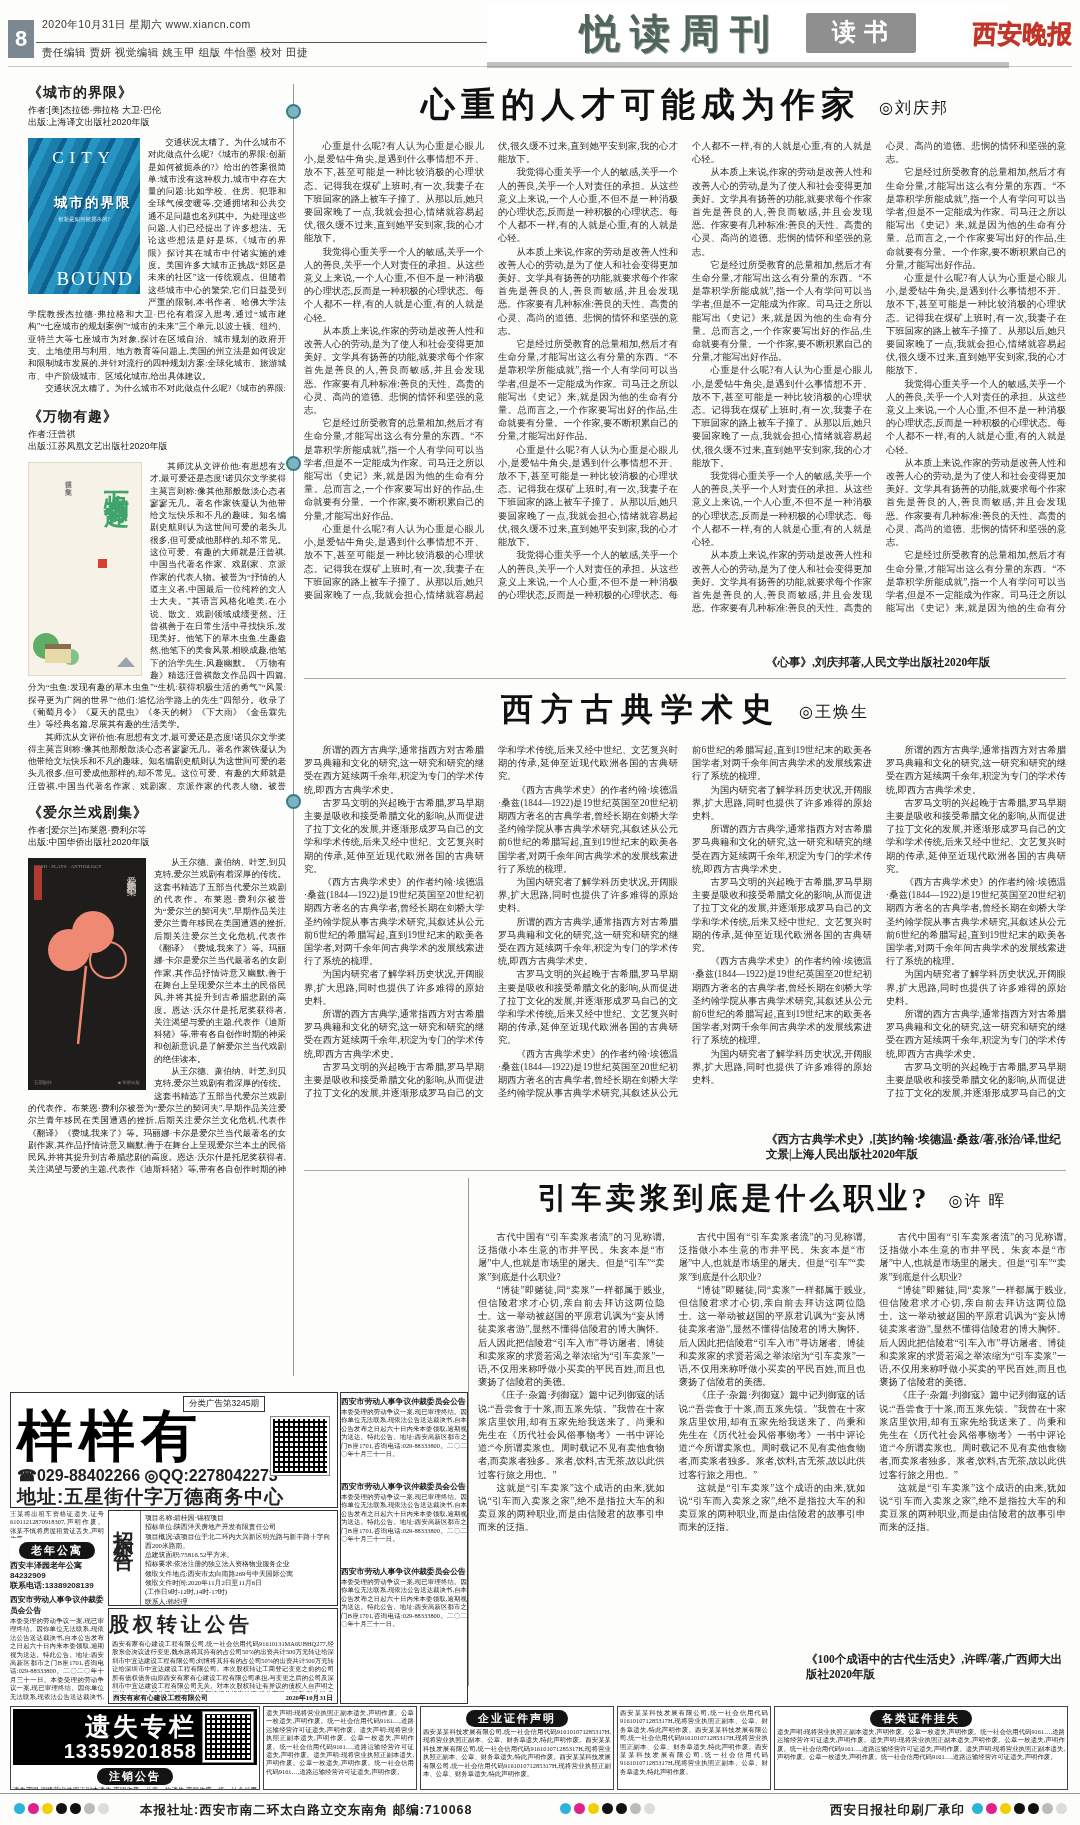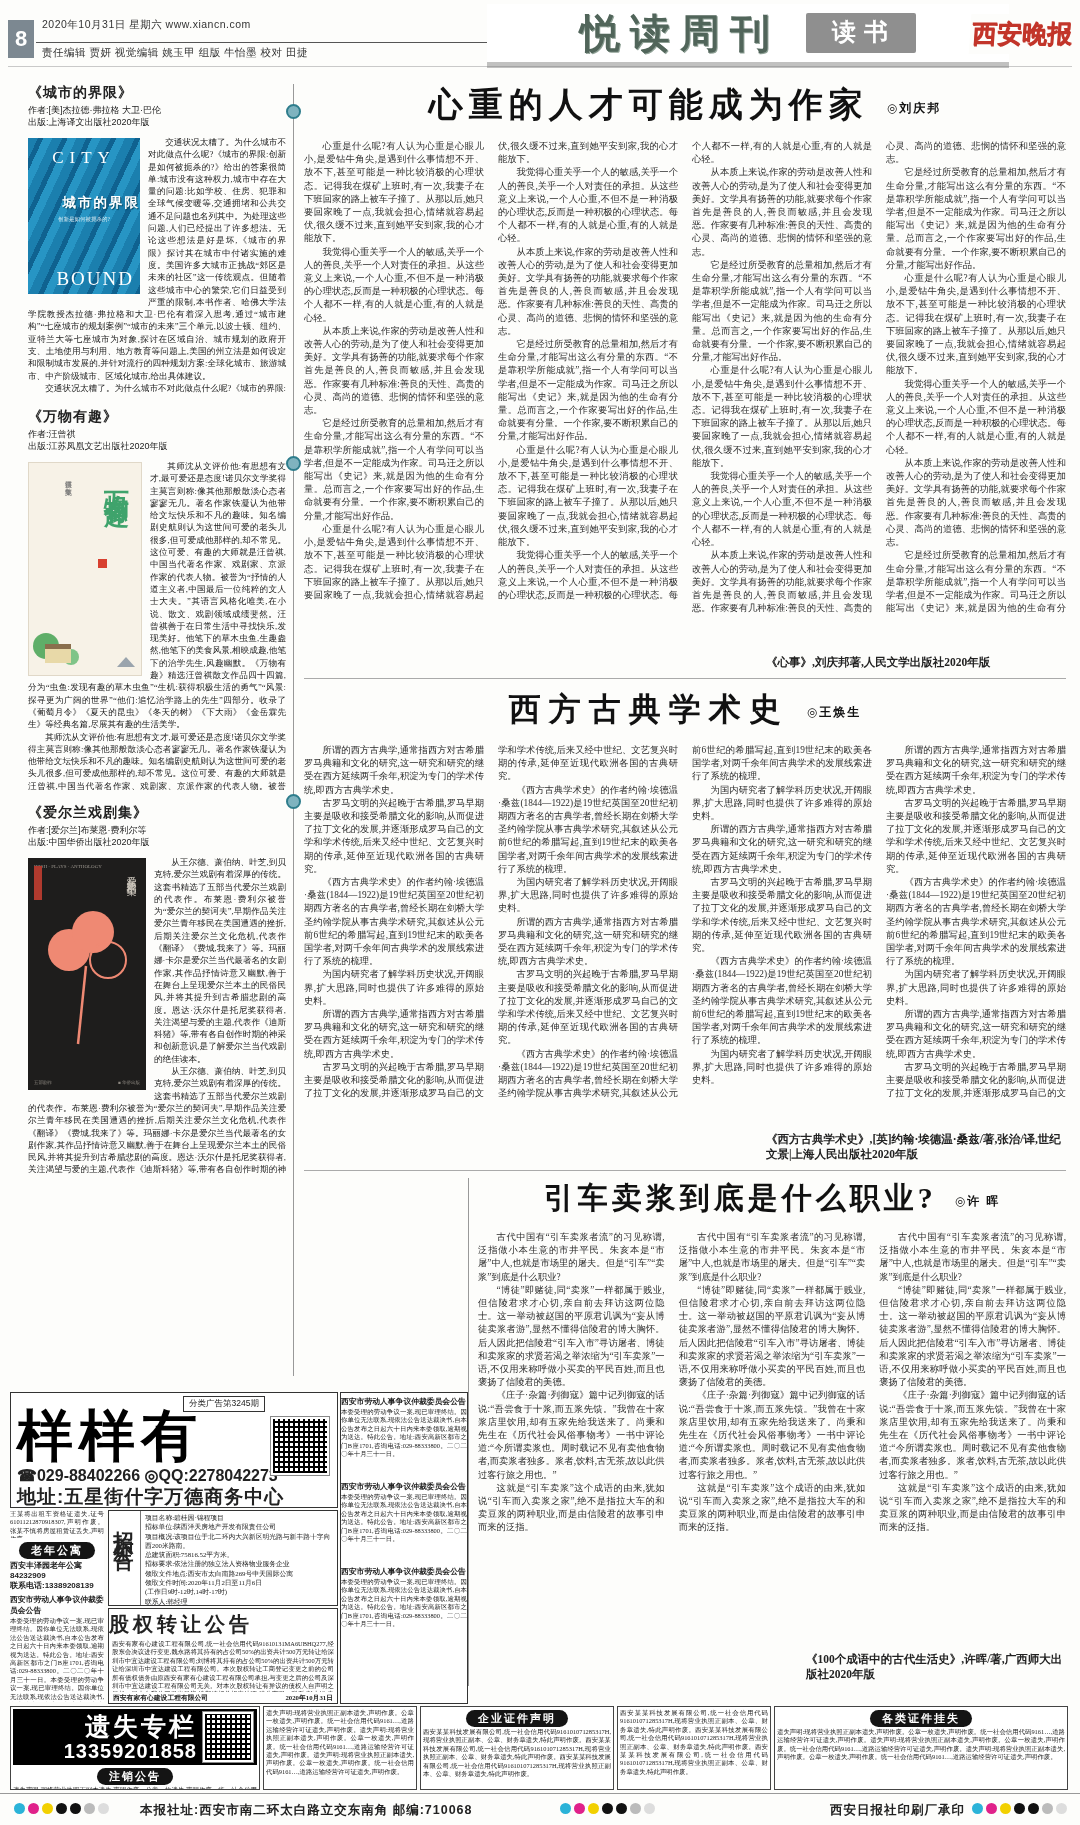--- a/index.html
+++ b/index.html
@@ -29,22 +29,22 @@
           background:#7fb3bf;}
   .book{margin-bottom:14px;}
   .book h3{margin:0 0 2px;font-size:14px;letter-spacing:1px;}
   .book .meta{font-size:9px;line-height:12px;color:#222;font-family:"Liberation Sans",sans-serif;}
   .book-body{margin-top:8px;overflow:hidden;}
   .book-body p{margin:0;font-size:8.6px;line-height:12.3px;text-align:justify;text-indent:2em;}
   .cover{float:left;margin:2px 8px 4px 0;position:relative;overflow:hidden;}
   .cover1{width:112px;height:156px;background:
           repeating-linear-gradient(115deg,#1b7fae 0 9px,#0f6290 9px 14px,#2795c4 14px 22px);color:#fff;}
   .cover1 .c-top{font-size:17px;letter-spacing:6px;text-align:center;margin-top:10px;}
-  .cover1 .c-cn{font-size:13.5px;font-weight:bold;letter-spacing:2px;text-align:right;margin-top:26px;
-                text-shadow:1px 1px 1px #064964;}
+  .cover1 .c-cn{font-size:13.5px;font-weight:bold;letter-spacing:2px;text-align:left;margin-top:26px;
+                text-shadow:1px 1px 1px #064964;padding-left:26px;}
   .cover1 .c-sub{font-size:5.5px;text-align:center;margin-top:4px;opacity:.85;}
   .cover1 .c-bot{position:absolute;bottom:4px;right:6px;font-size:19px;letter-spacing:2px;}
   .cover2{width:112px;height:212px;background:#f7f2e7;border:1px solid #e0d8c8;}
   .cover2 .v-title{position:absolute;top:8px;right:8px;writing-mode:vertical-rl;text-orientation:upright;
                    font-size:25px;font-weight:bold;color:#3fa36c;letter-spacing:4px;}
   .cover2 .v-sub{position:absolute;top:12px;left:34px;writing-mode:vertical-rl;text-orientation:upright;
                  font-size:7px;color:#777;}
   .cover2 .seal{position:absolute;top:96px;right:34px;width:9px;height:9px;background:#d8402f;}
   .cover2 .tree1{position:absolute;bottom:16px;left:4px;width:26px;height:26px;border-radius:50%;background:#5fae68;}
   .cover2 .tree2{position:absolute;bottom:10px;left:34px;width:16px;height:16px;border-radius:50%;background:#7fc488;}
@@ -55,21 +55,21 @@
   .cover3 .c3t{position:absolute;top:10px;right:8px;writing-mode:vertical-rl;text-orientation:upright;
                font-size:10px;color:#cfc9bf;letter-spacing:2px;}
   .cover3 .redtag{position:absolute;top:8px;left:6px;width:8px;height:34px;background:#b03a2e;}
   .cover3 svg{position:absolute;top:44px;left:8px;}
   .cover3 .c3b{position:absolute;bottom:5px;left:6px;right:6px;font-size:4.5px;color:#8d8880;display:flex;justify-content:space-between;}
   .submitline{position:absolute;top:1358px;left:46px;width:230px;font-size:14px;font-weight:bold;
               font-family:"Liberation Sans",sans-serif;letter-spacing:1px;margin-top:36px;}
   
   .article{position:absolute;overflow:hidden;}
   .article h1{margin:0;text-align:center;font-weight:bold;color:#111;}
-  .byline{font-size:12px;font-weight:bold;margin-left:18px;letter-spacing:2px;vertical-align:middle;}
+  .byline{font-size:16px;font-weight:normal;margin-left:18px;letter-spacing:2px;vertical-align:middle;}
   .abody{overflow:hidden;margin-top:12px;}
   .abody p{margin:0;font-size:9.3px;line-height:13.2px;text-align:justify;text-indent:2em;color:#2b2b2b;}
   .cols4{column-count:4;column-gap:14px;}
   .cols3{column-count:3;column-gap:14px;}
   .credit{position:absolute;bottom:2px;right:0;background:#fdfdfb;font-weight:bold;font-size:11.5px;
           line-height:15px;padding:2px 0 0 6px;}
   .hrule{position:absolute;height:1px;background:#aaa;}
   .vrule3{position:absolute;top:1178px;left:468px;width:1px;height:508px;background:#999;}
   
   .adbox{position:absolute;border:1px solid #333;background:#fff;overflow:hidden;}

